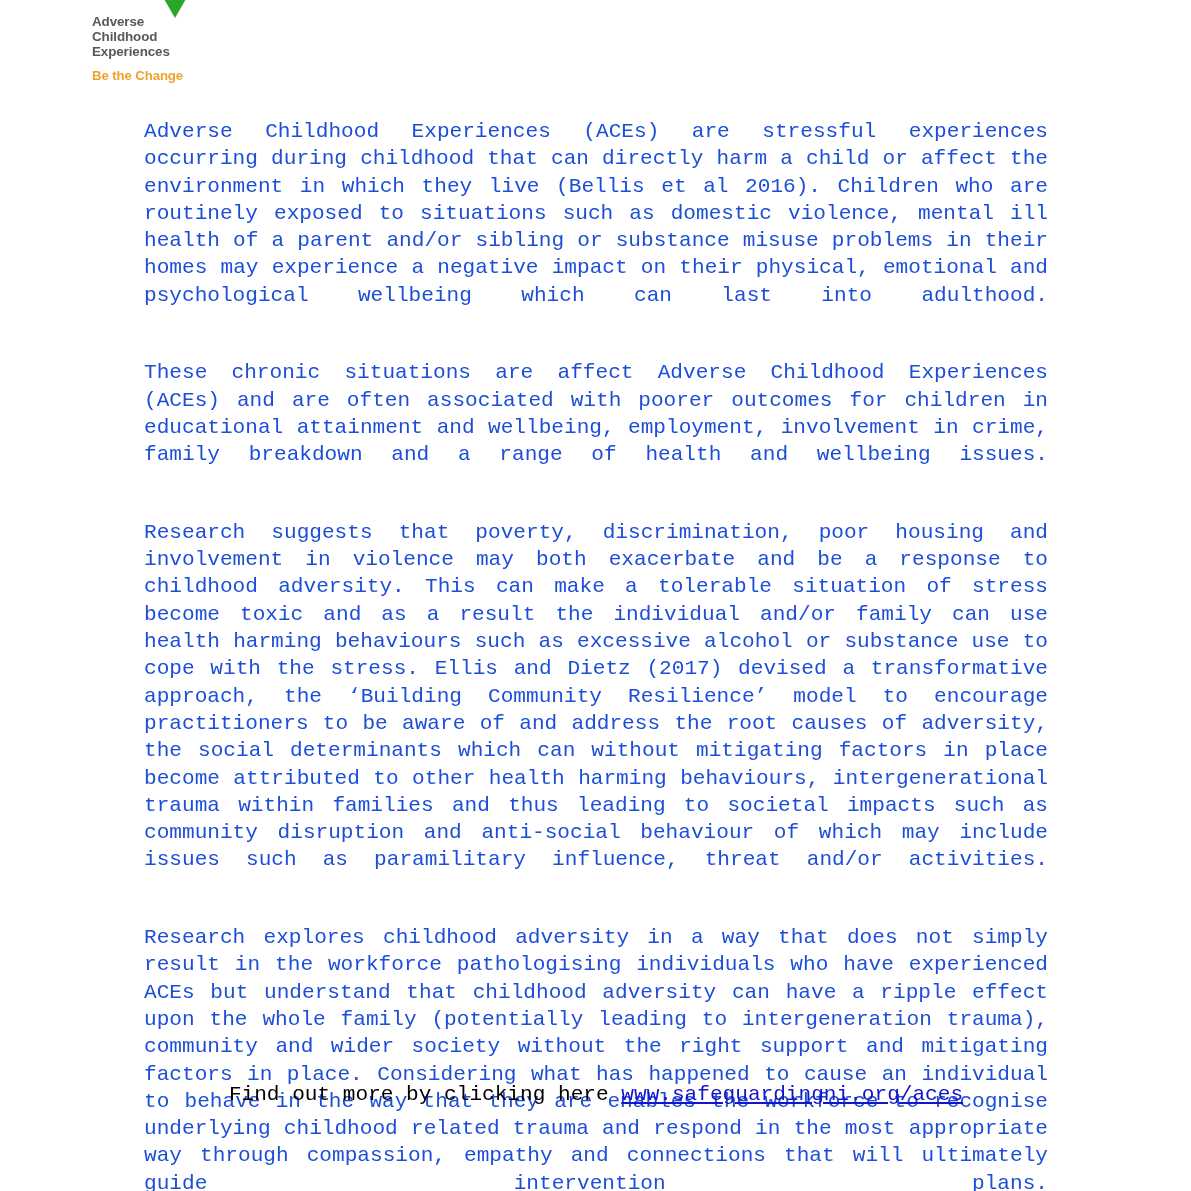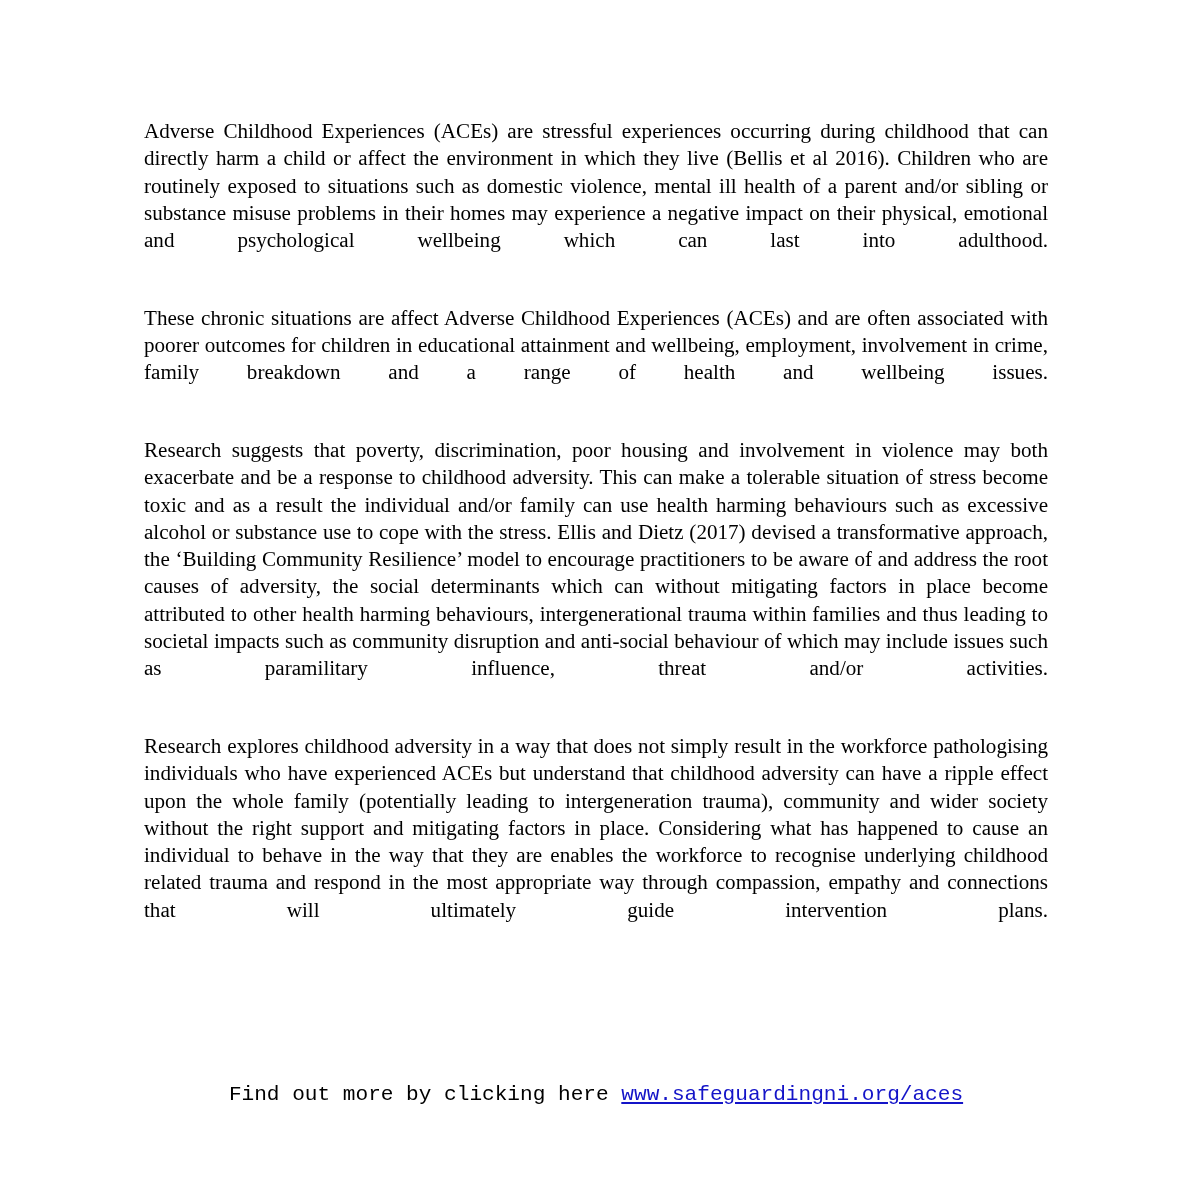--- a/index.html
+++ b/index.html
@@ -70,26 +70,26 @@
 
   
   .content {
     position: absolute;
     left: 144px;
     top: 118px;
     width: 904px;
   }
   p.para {
     margin: 0 0 23px 0;
-    font-family: Liberation Serif, serif;
+    font-family: Liberation Mono, monospace;
     font-size: 21.1px;
     line-height: 27.3px;
     text-align: justify;
     text-justify: inter-word;
-    color: #000000;
+    color: #1d4ed8;
     hyphens: none;
   }
   p.para:last-of-type {
     margin-bottom: 0;
   }
   
   p.para::after {
     content: "";
     display: inline-block;
     width: 100%;
@@ -110,20 +110,33 @@
   .link-row a {
     color: #1414c8;
     text-decoration: underline;
   }
 </style>
 </head>
 <body>
 
 <div class="page">
 
+  <div class="logo">
+    <div class="logo-mark">
+      <svg width="60" height="52" viewBox="0 0 60 52" xmlns="http://www.w3.org/2000/svg">
+        <polygon points="0,0 60,0 30,52" fill="#2aa72a"></polygon>
+      </svg>
+    </div>
+    <div class="logo-words">
+      <span class="logo-line">Adverse</span>
+      <span class="logo-line">Childhood</span>
+      <span class="logo-line">Experiences</span>
+      <span class="logo-tag">Be the Change</span>
+    </div>
+  </div>
 
   <div class="content">
     <p class="para">Adverse Childhood Experiences (ACEs) are stressful experiences occurring during childhood that can directly harm a child or affect the environment in which they live (Bellis et al 2016). Children who are routinely exposed to situations such as domestic violence, mental ill health of a parent and/or sibling or substance misuse problems in their homes may experience a negative impact on their physical, emotional and psychological wellbeing which can last into adulthood.</p>
     <p class="para">These chronic situations are affect Adverse Childhood Experiences (ACEs) and are often associated with poorer outcomes for children in educational attainment and wellbeing, employment, involvement in crime, family breakdown and a range of health and wellbeing issues.</p>
     <p class="para">Research suggests that poverty, discrimination, poor housing and involvement in violence may both exacerbate and be a response to childhood adversity. This can make a tolerable situation of stress become toxic and as a result the individual and/or family can use health harming behaviours such as excessive alcohol or substance use to cope with the stress. Ellis and Dietz (2017) devised a transformative approach, the ‘Building Community Resilience’ model to encourage practitioners to be aware of and address the root causes of adversity, the social determinants which can without mitigating factors in place become attributed to other health harming behaviours, intergenerational trauma within families and thus leading to societal impacts such as community disruption and anti-social behaviour of which may include issues such as paramilitary influence, threat and/or activities.</p>
     <p class="para">Research explores childhood adversity in a way that does not simply result in the workforce pathologising individuals who have experienced ACEs but understand that childhood adversity can have a ripple effect upon the whole family (potentially leading to intergeneration trauma), community and wider society without the right support and mitigating factors in place. Considering what has happened to cause an individual to behave in the way that they are enables the workforce to recognise underlying childhood related trauma and respond in the most appropriate way through compassion, empathy and connections that will ultimately guide intervention plans.</p>
   </div>
 
   <div class="link-row">
     <span>Find out more by clicking here </span><a href="#">www.safeguardingni.org/aces</a>

